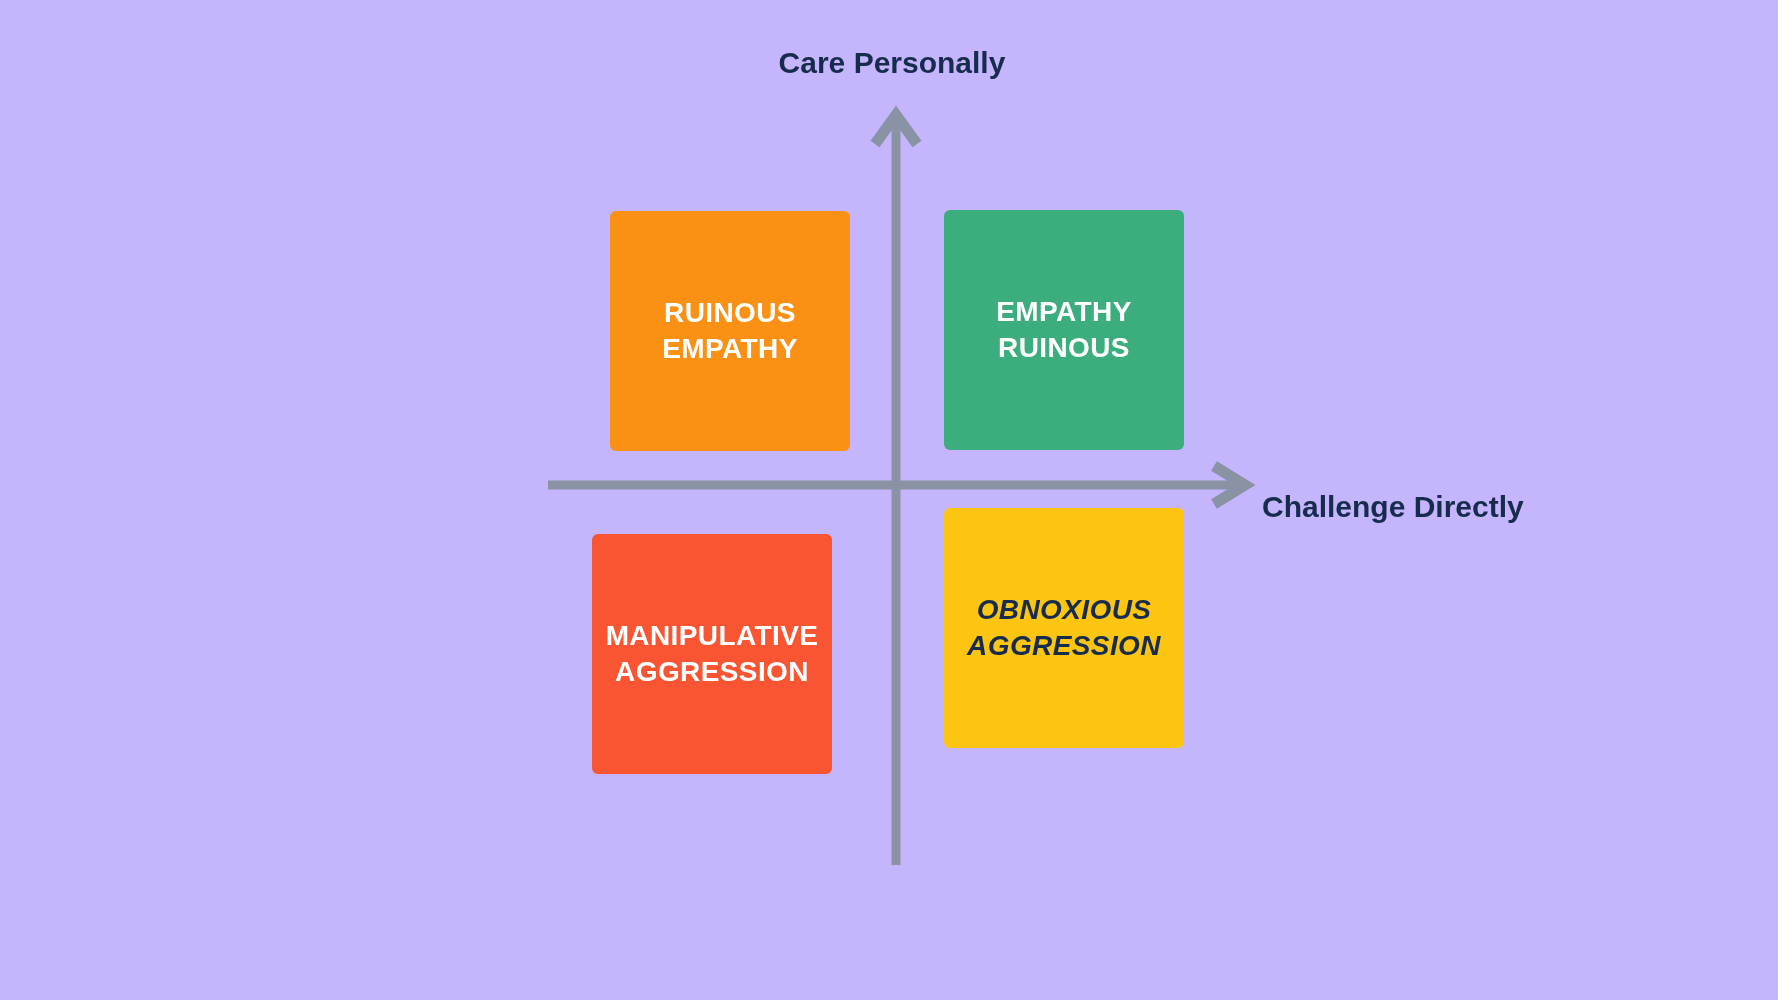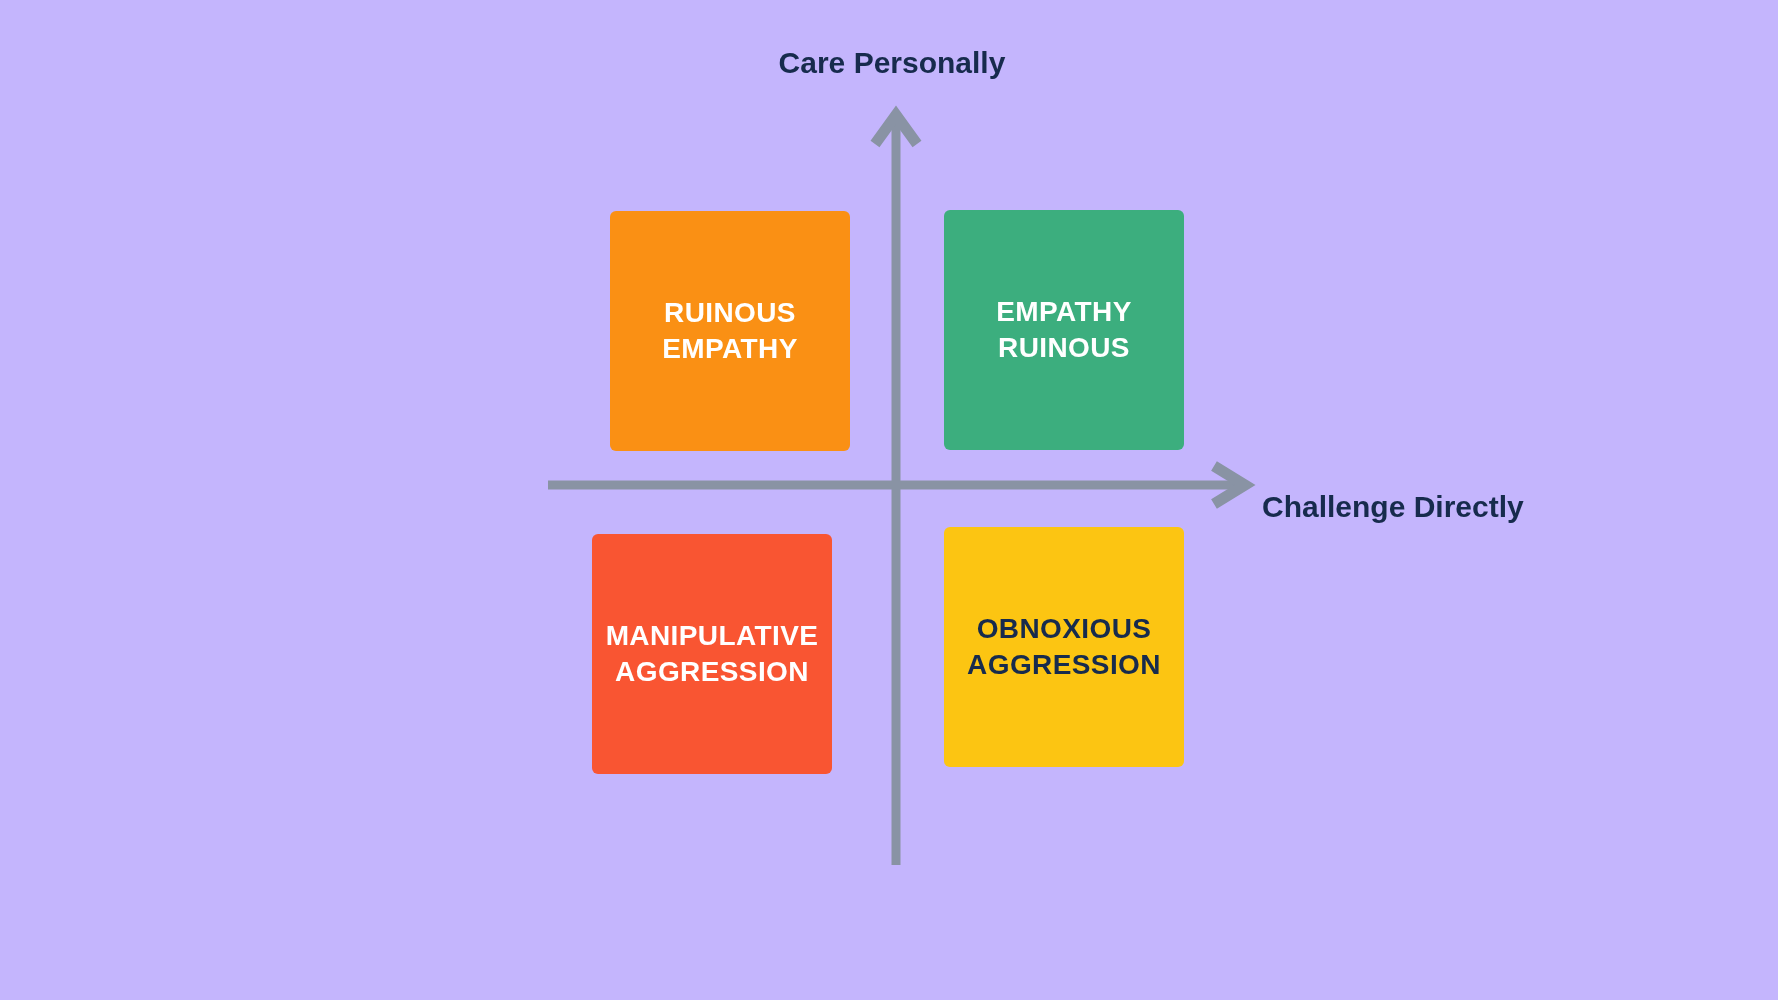--- a/index.html
+++ b/index.html
@@ -63,21 +63,21 @@
     text-align: left;
     font-weight: bold;
     font-size: 28px;
     line-height: 36px;
     letter-spacing: 0.4px;
   }
   .quad .qline { white-space: nowrap; }
   .q-tl { left: 610px; top: 211px; }
   .q-tr { left: 944px; top: 210px; }
   .q-bl { left: 592px; top: 534px; }
-  .q-br { left: 944px; top: 527px; }
+  .q-br { left: 944px; top: 508px; font-style: italic; }
 </style>
 </head>
 <body>
 
 <div class="canvas">
 
   <svg class="axes" viewBox="0 0 1778 1000" xmlns="http://www.w3.org/2000/svg">
 
     <line class="axis-stroke axis-shaft" x1="896" y1="124" x2="896" y2="865"></line>
     <polyline class="axis-stroke axis-head" points="875,144 896,115 917,144"></polyline>

